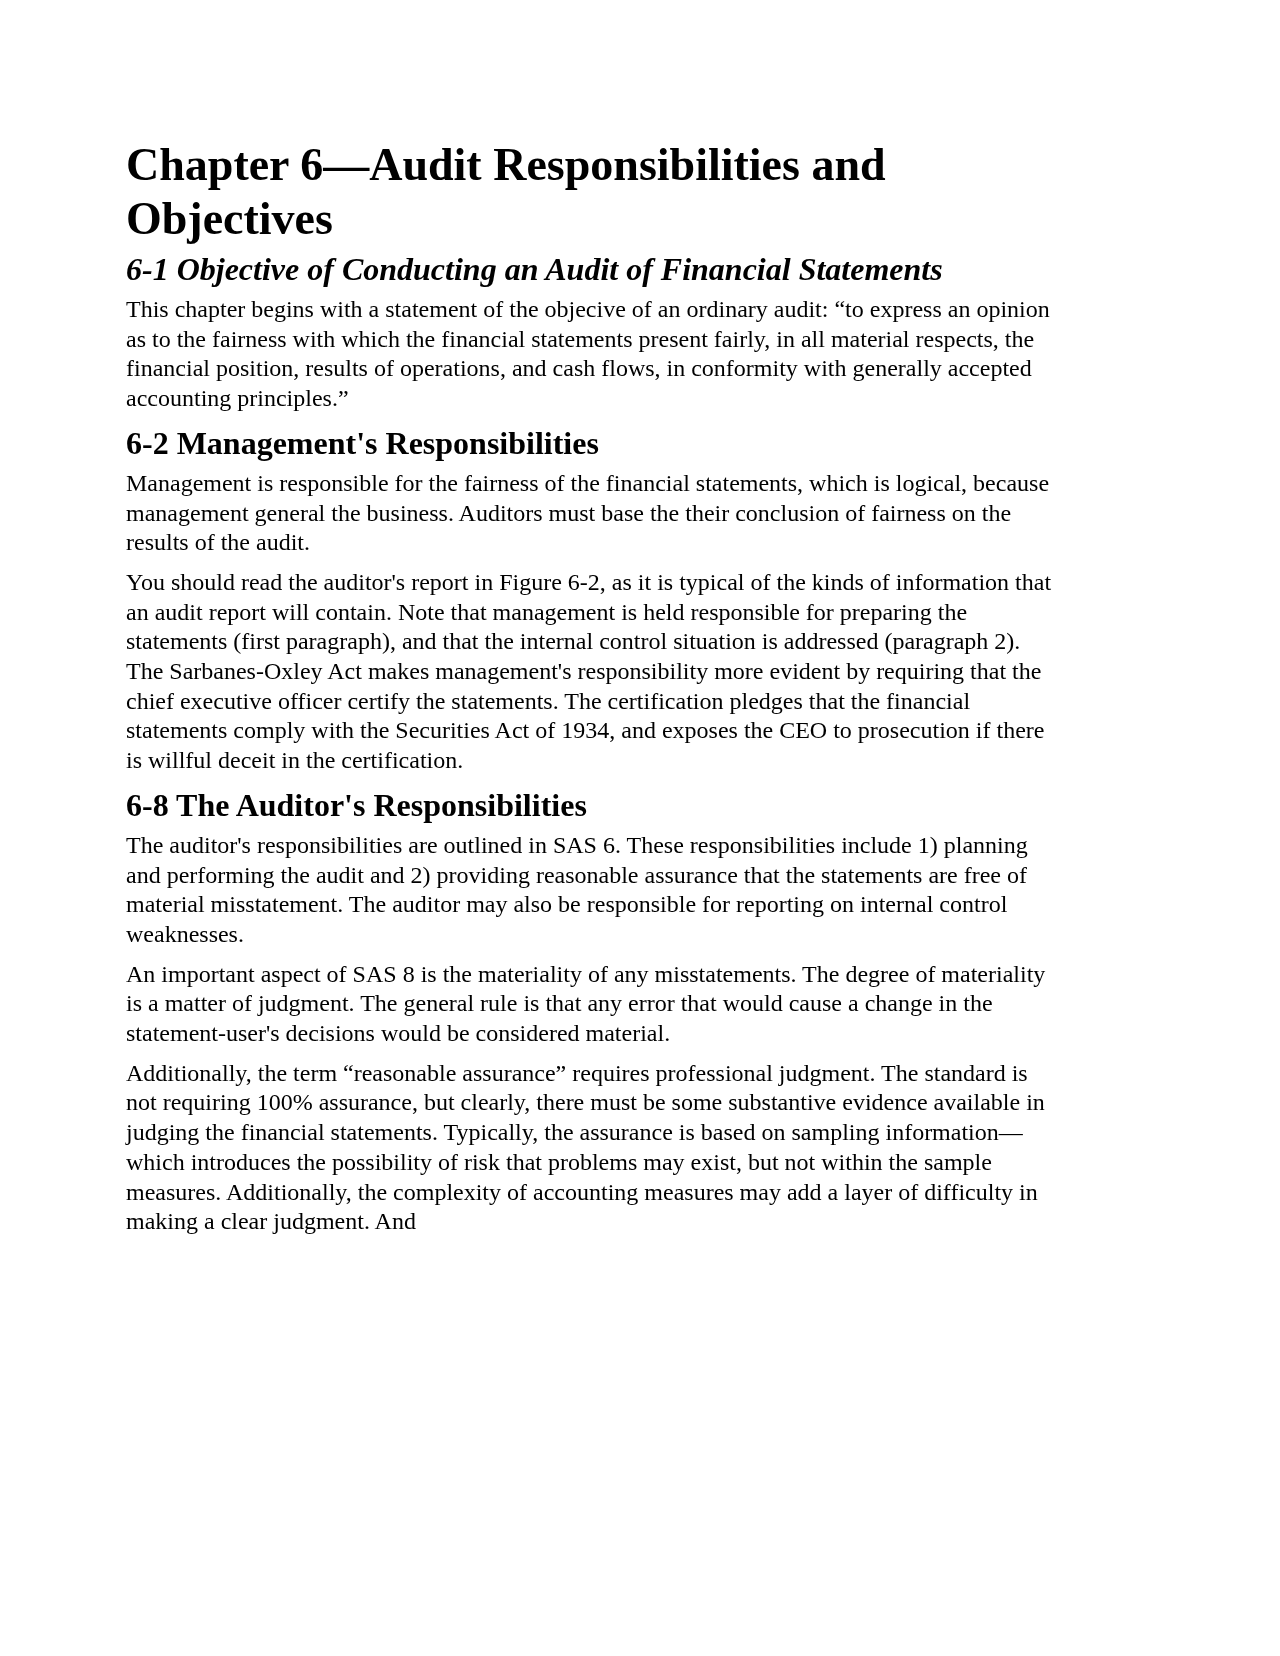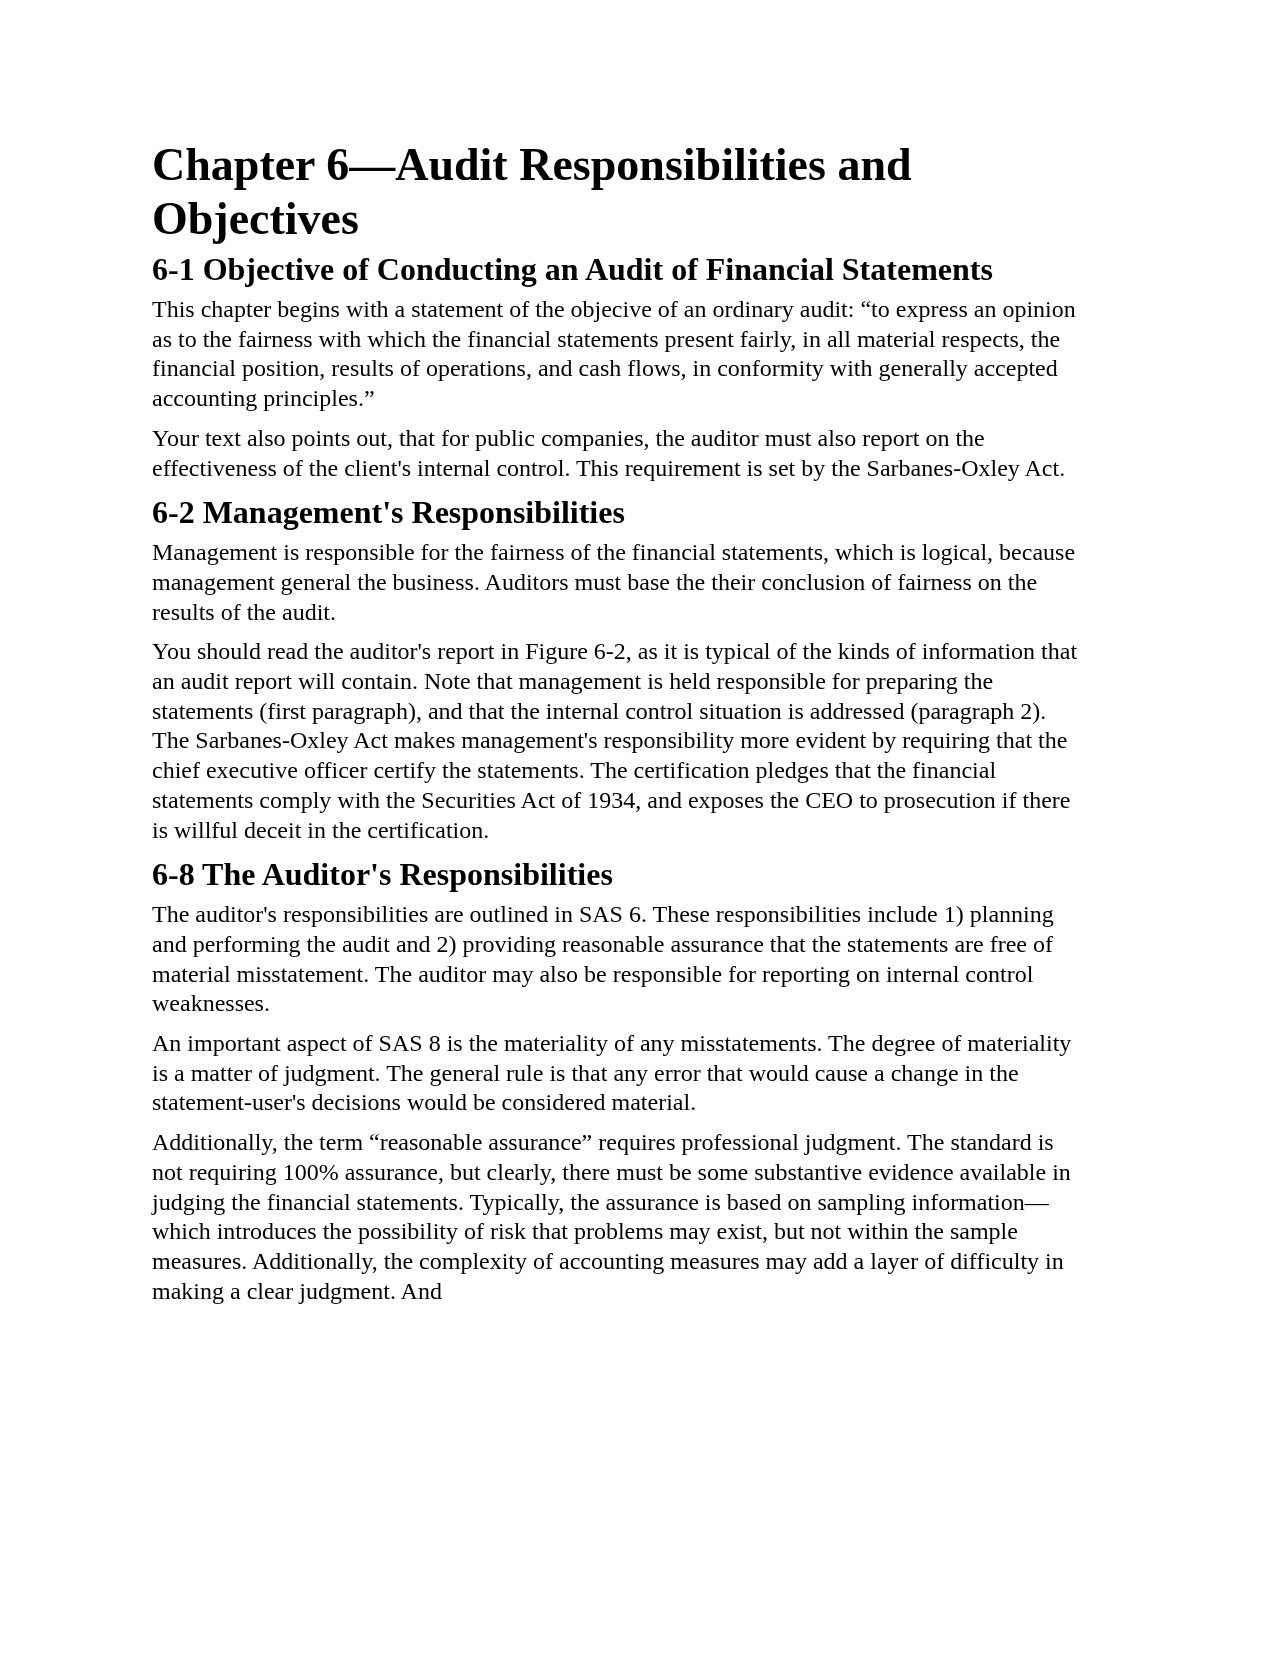--- a/index.html
+++ b/index.html
@@ -10,21 +10,21 @@
   body {
     width: 1280px;
     height: 1656px;
     overflow: hidden;
     position: relative;
     font-family: "Liberation Serif", "DejaVu Serif", serif;
     color: #000000;
   }
   .page {
     position: absolute;
-    left: 152px;
+    left: 126px;
     top: 138px;
     width: 930px;
   }
   h1 {
     font-family: "Liberation Serif", "DejaVu Serif", serif;
     font-weight: bold;
     font-size: 46px;
     line-height: 54px;
     margin: 0 0 4px 0;
   }
@@ -34,33 +34,32 @@
     font-size: 32px;
     line-height: 39px;
     margin: 0 0 6px 0;
   }
   p {
     font-family: "Liberation Serif", "DejaVu Serif", serif;
     font-size: 24px;
     line-height: 29.7px;
     margin: 0 0 10px 0;
   }
-  h2.sec1 { margin-top: 0; }
+  h2.sec1 { margin-top: 0; font-style: italic; }
   h2.sec2, h2.sec3 { margin-top: 2px; }
 </style>
 </head>
 <body>
 
 <div class="page">
   <h1>Chapter 6—Audit Responsibilities and Objectives</h1>
 
   <section>
     <h2 class="sec1">6-1 Objective of Conducting an Audit of Financial Statements</h2>
     <p>This chapter begins with a statement of the objecive of an ordinary audit: “to express an opinion as to the fairness with which the financial statements present fairly, in all material respects, the financial position, results of operations, and cash flows, in conformity with generally accepted accounting principles.”</p>
-    <p>Your text also points out, that for public companies, the auditor must also report on the effectiveness of the client's internal control. This requirement is set by the Sarbanes-Oxley Act.</p>
   </section>
 
   <section>
     <h2 class="sec2">6-2 Management's Responsibilities</h2>
     <p>Management is responsible for the fairness of the financial statements, which is logical, because management general the business. Auditors must base the their conclusion of fairness on the results of the audit.</p>
     <p>You should read the auditor's report in Figure 6-2, as it is typical of the kinds of information that an audit report will contain. Note that management is held responsible for preparing the statements (first paragraph), and that the internal control situation is addressed (paragraph 2). The Sarbanes-Oxley Act makes management's responsibility more evident by requiring that the chief executive officer certify the statements. The certification pledges that the financial statements comply with the Securities Act of 1934, and exposes the CEO to prosecution if there is willful deceit in the certification.</p>
   </section>
 
   <section>
     <h2 class="sec3">6-8 The Auditor's Responsibilities</h2>

